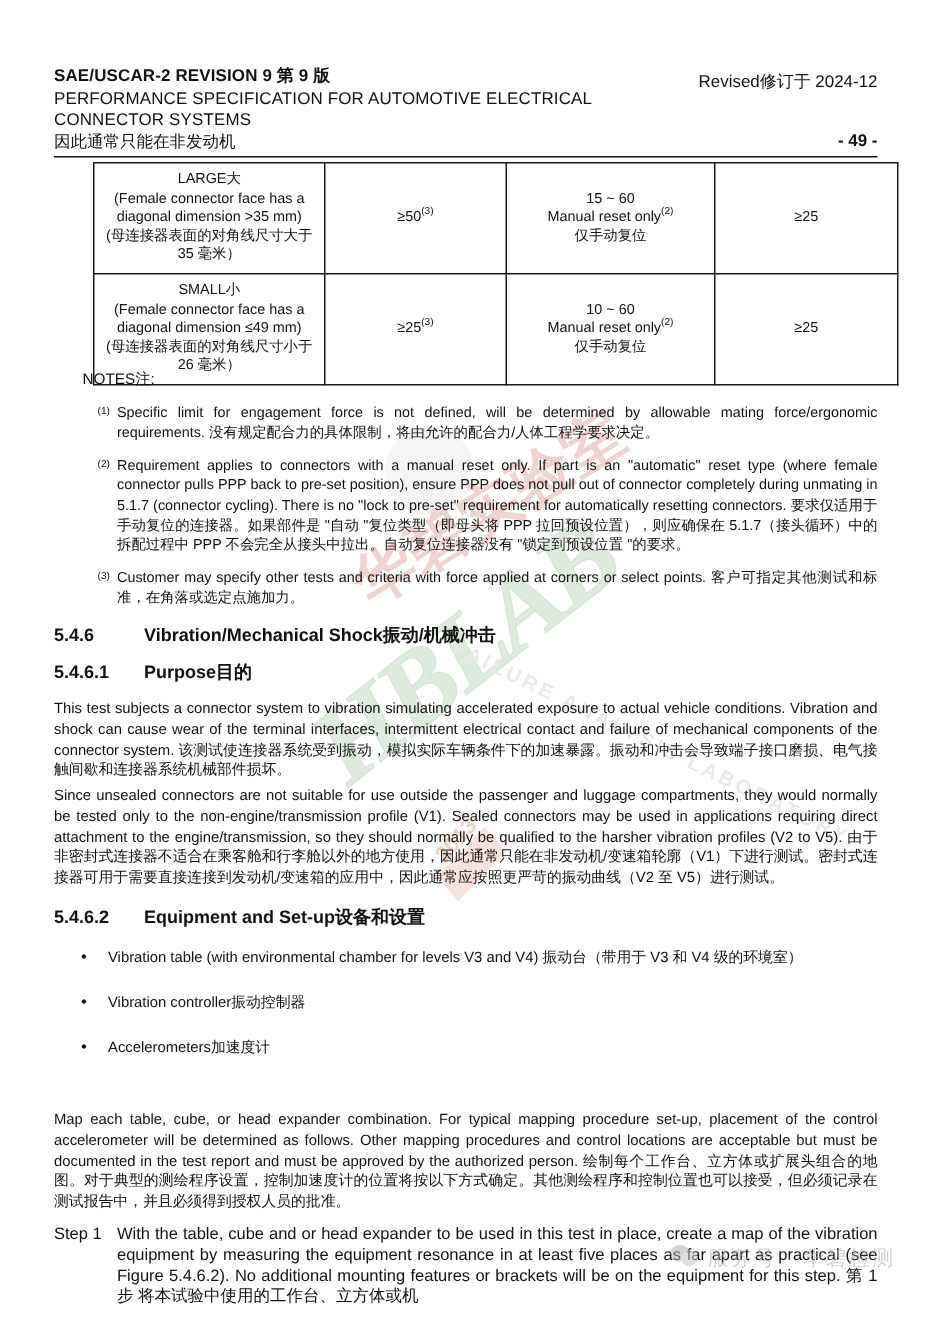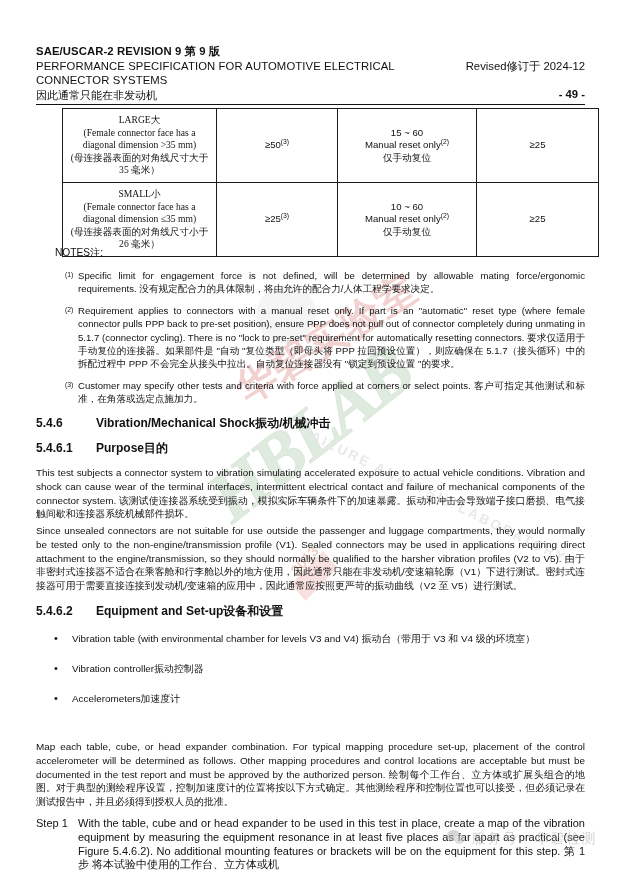--- a/index.html
+++ b/index.html
@@ -124,21 +124,21 @@
   .hdr-line2 { letter-spacing: 0.1px; }
   .hdr-line3 { letter-spacing: 0.1px; }
   .hdr-cn {
     font-size: 11px;
     line-height: 15px;
     color: #111;
   }
   .hdr-revised {
     position: absolute;
     right: 0px;
-    top: 15px;
+    top: 3px;
     font-size: 11.3px;
     white-space: nowrap;
     color: #111;
   }
   .hdr-page {
     position: absolute;
     right: 0px;
     top: 44px;
     font-size: 11.3px;
     font-weight: bold;
@@ -171,21 +171,21 @@
     line-height: 12.6px;
     text-align: center;
     vertical-align: middle;
     padding: 5px 4px;
     color: #111;
   }
   .col-desc  { width: 145px; }
   .col-v1    { width: 112px; }
   .col-v2    { width: 130px; }
   .col-v3    { width: 113px; }
-  .cell-desc { text-align: center; font-family: Liberation Serif, serif; }
+  .cell-desc { text-align: center; }
   .cell-desc .en { display: block; }
   .cell-desc .cn { display: block; }
   sup {
     font-size: 6.8px;
     vertical-align: super;
     line-height: 0;
   }
 
   
   .notes-block {
@@ -364,21 +364,21 @@
           <span>Manual reset only</span><sup>(2)</sup><br>
           <span>仅手动复位</span>
         </td>
         <td class="col-v3">
           <span>≥25</span>
         </td>
       </tr>
       <tr>
         <td class="col-desc cell-desc">
           <span class="en">SMALL小</span>
-          <span class="en">(Female connector face has a diagonal dimension ≤35 mm)</span>
+          <span class="en">(Female connector face has a diagonal dimension ≤49 mm)</span>
           <span class="cn">(母连接器表面的对角线尺寸小于 26 毫米）</span>
         </td>
         <td class="col-v1">
           <span>≥25</span><sup>(3)</sup>
         </td>
         <td class="col-v2">
           <span>10 ~ 60</span><br>
           <span>Manual reset only</span><sup>(2)</sup><br>
           <span>仅手动复位</span>
         </td>

